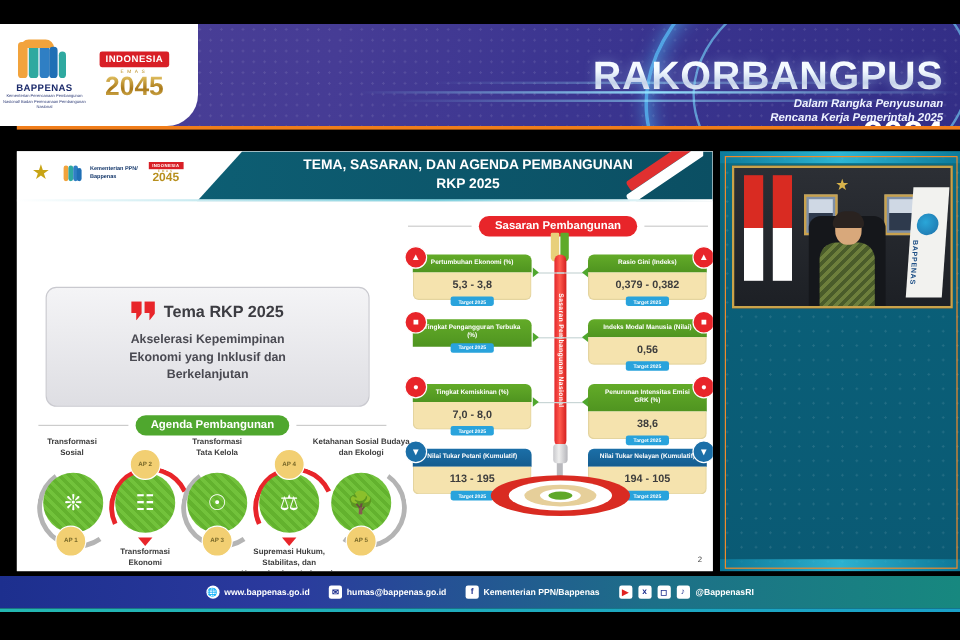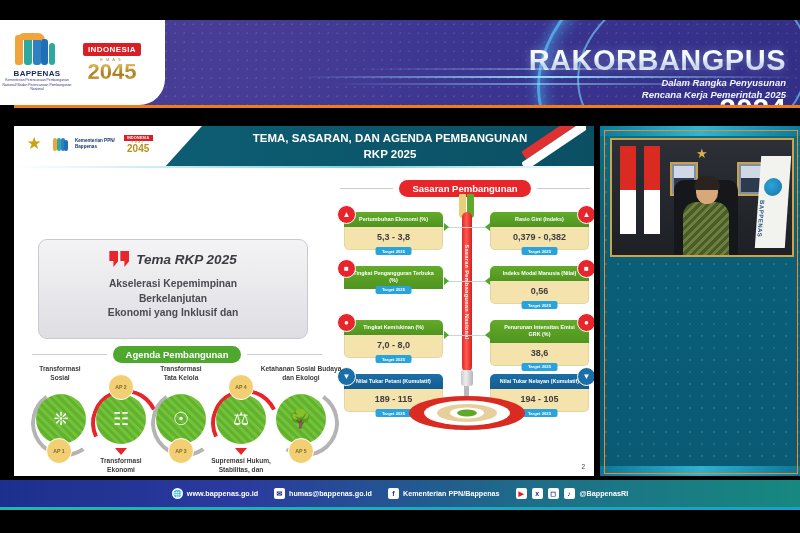--- a/index.html
+++ b/index.html
@@ -33,21 +33,21 @@
   .bp-sub{font-size:3.4px;color:#33407a;text-align:center;line-height:1.45;width:76px;}
   .ie-logo{display:flex;flex-direction:column;align-items:center;width:72px;}
   .ie-top{background:#d81f26;color:#fff;font-size:8px;font-weight:bold;letter-spacing:.4px;
     padding:2px 5px;border-radius:2px;}
   .ie-emas{font-size:4px;letter-spacing:3px;color:#b88a1a;margin-top:1px;}
   .ie-2045{font-size:22px;font-weight:bold;line-height:.95;
     background:linear-gradient(180deg,#e8c96a,#a9791a 60%,#d8b455);
     -webkit-background-clip:text;background-clip:text;color:transparent;}
 
   .rkb{position:absolute;right:14px;top:26px;text-align:right;}
-  .rkb-title{font-size:29px;font-weight:bold;letter-spacing:.5px;line-height:1;
+  .rkb-title{font-size:33px;font-weight:bold;letter-spacing:.5px;line-height:1;
     background:linear-gradient(180deg,#ffffff 40%,#c9d2e6 70%,#ffffff 100%);
     -webkit-background-clip:text;background-clip:text;color:transparent;
     text-shadow:0 0 10px rgba(180,220,255,.35);}
   .rkb-sub{font-size:9.5px;font-style:italic;font-weight:bold;color:#eef3ff;line-height:1.25;margin-top:2px;}
   .rkb-year{font-size:30px;font-weight:bold;line-height:.9;margin-top:-6px;
     background:linear-gradient(180deg,#ffffff 40%,#bcc6dd 72%,#ffffff 100%);
     -webkit-background-clip:text;background-clip:text;color:transparent;}
   .banner-rule{position:absolute;left:0;top:105px;width:800px;height:3px;background:#f07d1a;}
 
   
@@ -76,21 +76,21 @@
 
   .slide-body{position:relative;width:580px;height:308px;background:#fff;}
 
   
   .tema-box{position:absolute;left:24px;top:71px;width:268px;height:98px;
     background:linear-gradient(180deg,#f4f4f6,#dedee3);border:1px solid #c9c9cf;border-radius:9px;}
   .tema-head{display:flex;align-items:center;justify-content:center;gap:7px;margin-top:11px;}
   .quote{display:flex;gap:2px;}
   .quote i{display:block;width:9px;height:16px;background:#e8252a;
     clip-path:polygon(0 0,100% 0,100% 62%,45% 100%,45% 62%,0 62%);}
-  .tema-title{font-size:13.5px;font-weight:bold;color:#3c3c42;font-style:italic;}
+  .tema-title{font-size:13.5px;font-weight:bold;color:#3c3c42;}
   .tema-text{margin-top:10px;text-align:center;font-size:10.3px;font-weight:bold;color:#4a4a52;line-height:1.42;}
 
   
   .pill-wrap{position:absolute;display:flex;align-items:center;gap:6px;}
   .pill-line{height:1px;background:#ccc;flex:1;min-width:10px;}
   .pill{color:#fff;font-size:9.5px;font-weight:bold;padding:3px 13px;border-radius:11px;white-space:nowrap;}
   .pill.red{background:#e8252a;}
   .pill.green{background:#4fa72e;}
 
   
@@ -281,22 +281,22 @@
       <div class="tema-box">
         <div class="tema-head">
           <span class="quote">
               <i></i>
               <i></i>
             </span>
           <span class="tema-title">Tema RKP 2025</span>
         </div>
         <div class="tema-text">
           <div>Akselerasi Kepemimpinan</div>
+          <div>Ekonomi yang Inklusif dan</div>
           <div>Berkelanjutan</div>
-          <div>Ekonomi yang Inklusif dan</div>
         </div>
       </div>
 
       <div class="pill-wrap" style="left:326px;top:12px;width:250px;">
         <span class="pill-line"></span>
         <span class="pill red">Sasaran Pembangunan</span>
         <span class="pill-line"></span>
       </div>
 
       <div class="sasaran">
@@ -342,21 +342,21 @@
         <div class="card green" style="left:0;top:120px;">
           <div class="ico red" style="left:-7px;top:-7px;">●</div>
           <div class="hd">Tingkat Kemiskinan (%)</div>
           <div class="vl">7,0 - 8,0</div>
           <div class="badge b">Target 2025</div>
         </div>
 
         <div class="card blue" style="left:0;top:174px;">
           <div class="ico blue" style="left:-7px;top:-7px;">▼</div>
           <div class="hd">Nilai Tukar Petani (Kumulatif)</div>
-          <div class="vl">189 - 115</div>
+          <div class="vl">113 - 195</div>
           <div class="badge b">Target 2025</div>
         </div>
 
         <div class="card green" style="left:146px;top:12px;">
           <div class="ico red" style="right:-7px;top:-7px;">▲</div>
           <div class="hd">Rasio Gini (Indeks)</div>
           <div class="vl">0,379 - 0,382</div>
           <div class="badge b">Target 2025</div>
         </div>
 

